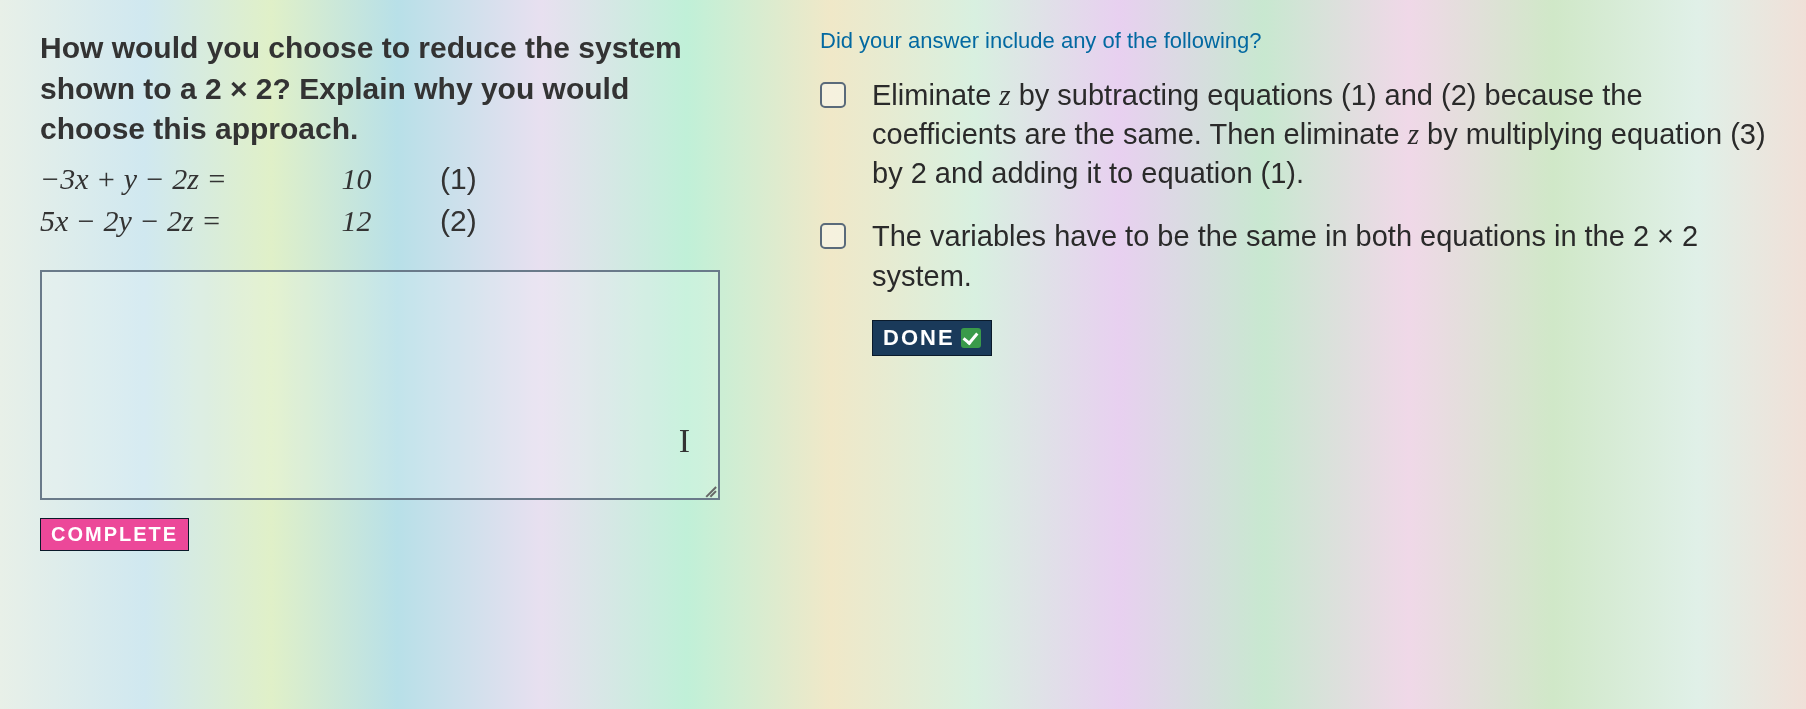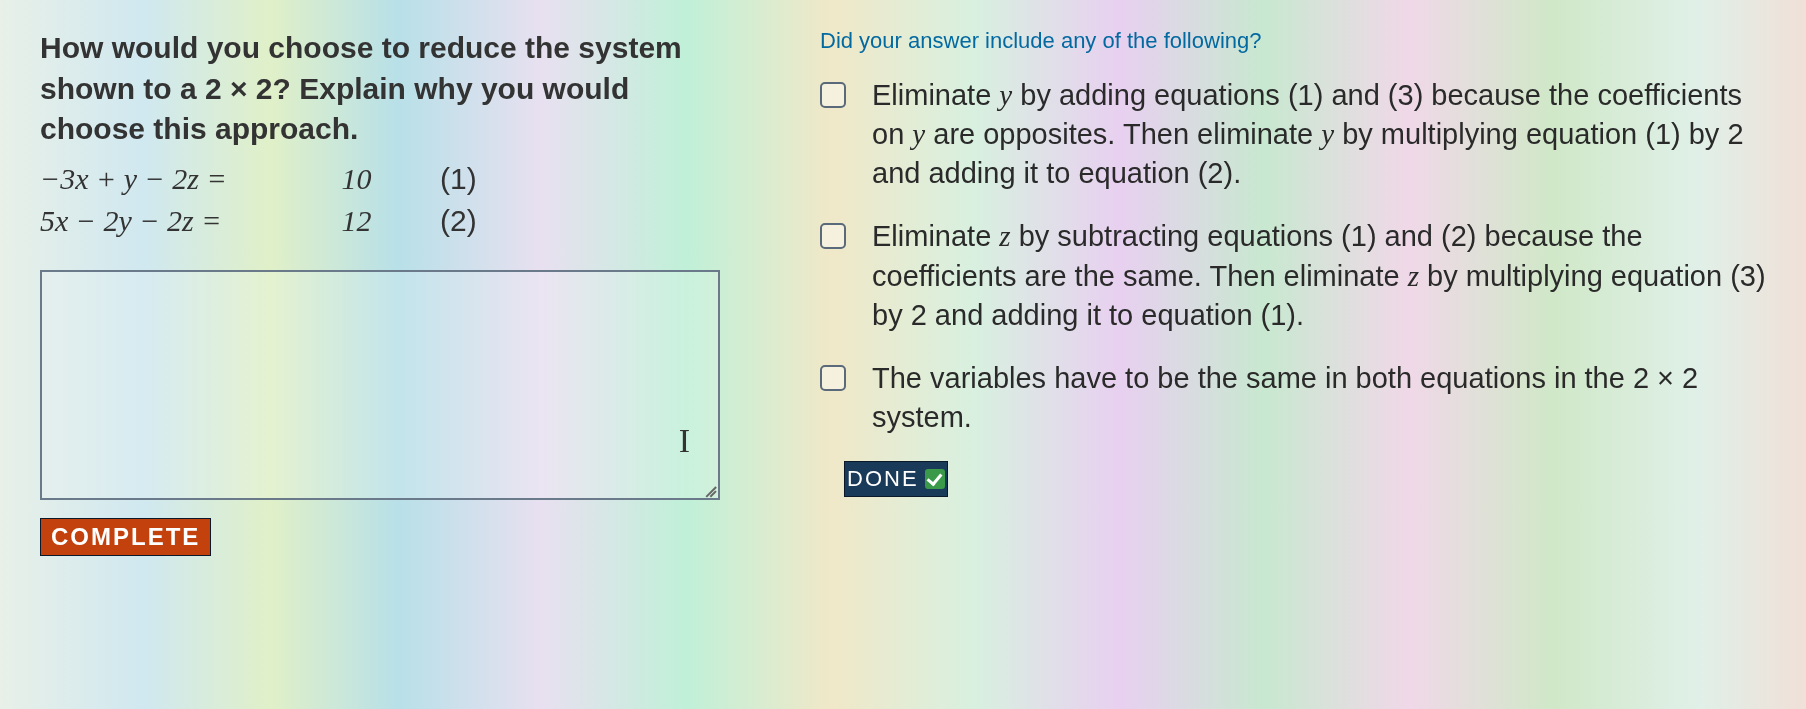--- a/index.html
+++ b/index.html
@@ -36,35 +36,35 @@
   .resize-handle {
     position: absolute; right: 2px; bottom: 2px; width: 14px; height: 14px;
   }
   .resize-handle::before, .resize-handle::after {
     content: ''; position: absolute; background: #666; height: 1.5px; transform: rotate(-45deg);
   }
   .resize-handle::before { width: 14px; bottom: 3px; right: -2px; }
   .resize-handle::after { width: 8px; bottom: 1px; right: -1px; }
   .btn {
     display: inline-block; margin-top: 18px; padding: 4px 10px;
-    background: #c2410c; color: #fff; font-size: 24px; font-weight: bold;
+    background: #ec4899; color: #fff; font-size: 20px; font-weight: bold;
     letter-spacing: 2px; border: 1px solid #0a1a2a; font-family: Arial, sans-serif;
   }
   .prompt { font-size: 22px; color: #0369a1; margin-bottom: 22px; }
   .opt-row { display: flex; align-items: flex-start; margin-bottom: 24px; gap: 26px; }
   .chk {
     width: 26px; height: 26px; border: 2px solid #5a6a7a; border-radius: 5px;
     background: rgba(255,255,255,0.4); flex-shrink: 0; margin-top: 6px;
   }
   .opt-text { font-size: 29px; line-height: 1.35; color: #2a2a2a; }
   .opt-text .ital { font-style: italic; font-family: 'Times New Roman', serif; }
   .done-btn {
-    display: inline-flex; align-items: center; gap: 6px; padding: 4px 2px;
-    background: #1a3a5a; color: #fff; font-size: 22px; font-weight: normal;
-    letter-spacing: 2px; border: 1px solid #0a1a2a; margin-left: 24px;
+    display: inline-flex; align-items: center; gap: 6px; padding: 4px 10px;
+    background: #1a3a5a; color: #fff; font-size: 22px; font-weight: bold;
+    letter-spacing: 2px; border: 1px solid #0a1a2a; margin-left: 52px;
   }
   .check-mark {
     display: inline-block; width: 20px; height: 20px; background: #3a9a4a;
     border-radius: 3px; position: relative;
   }
   .check-mark::after {
     content: ''; position: absolute; left: 5px; top: 2px; width: 6px; height: 11px;
     border: solid #fff; border-width: 0 3px 3px 0; transform: rotate(40deg);
   }
 </style>
@@ -88,24 +88,20 @@
   <div class="answer-box">
     <span class="cursor">I</span>
     <span class="resize-handle"></span>
   </div>
   <div class="btn">COMPLETE</div>
 </div>
 
 <div class="right-col">
   <div class="prompt">Did your answer include any of the following?</div>
 
-  <div class="opt-row">
-    <div class="chk"></div>
-    <div class="opt-text">Eliminate <span class="ital">y</span> by adding equations (1) and (3) because the coefficients on <span class="ital">y</span> are opposites. Then eliminate <span class="ital">y</span> by multiplying equation (1) by 2 and adding it to equation (2).</div>
-  </div>
 
   <div class="opt-row">
     <div class="chk"></div>
     <div class="opt-text">Eliminate <span class="ital">z</span> by subtracting equations (1) and (2) because the coefficients are the same. Then eliminate <span class="ital">z</span> by multiplying equation (3) by 2 and adding it to equation (1).</div>
   </div>
 
   <div class="opt-row">
     <div class="chk"></div>
     <div class="opt-text">The variables have to be the same in both equations in the 2 × 2 system.</div>
   </div>

